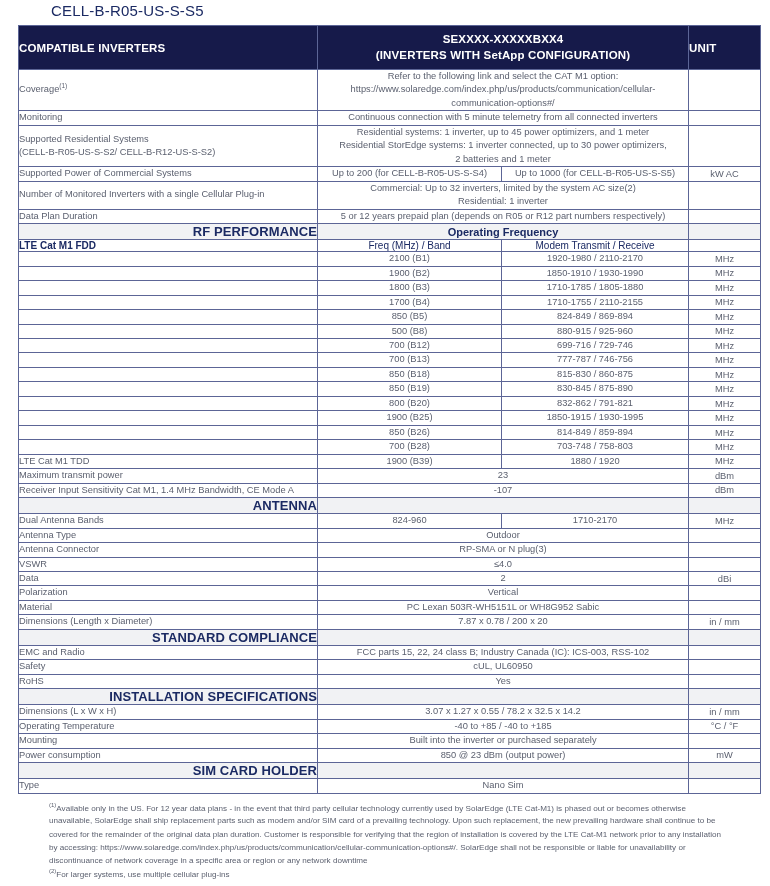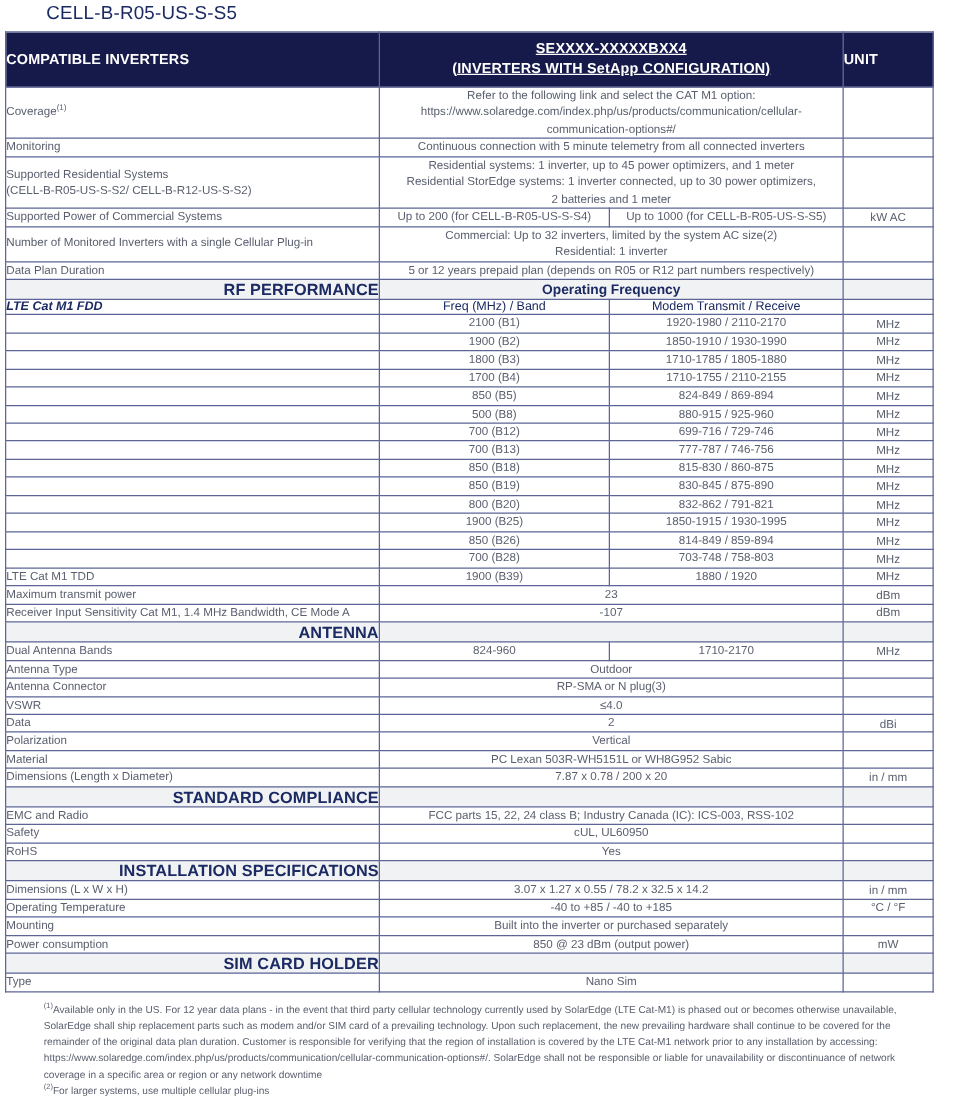--- a/index.html
+++ b/index.html
@@ -4,21 +4,21 @@
 <style>
   * { box-sizing: border-box; }
   html, body {
     margin: 0; padding: 0;
     background: #ffffff;
     width: 770px; height: 886px;
     font-family: "Liberation Sans", sans-serif;
   }
   body { overflow: hidden; }
 
-  .page { width: 770px; height: 740px; position: relative; padding: 0 4px; }
+  .page { width: 770px; height: 740px; position: relative; padding: 0 18px; }
 
   .doc-title {
     font-size: 15px;
     color: #1b2a63;
     letter-spacing: .2px;
     padding: 2px 0 6px 33px;
     font-weight: 400;
     white-space: nowrap;
   }
 
@@ -45,21 +45,21 @@
   thead th {
     background: #161a4a;
     color: #ffffff;
     border: 1px solid #161a4a;
     font-size: 11.5px;
     font-weight: bold;
     height: 44px;
     letter-spacing: .15px;
   }
   th.h-label { text-align: left; padding-left: 10px; }
-  th.h-main  { text-align: center; line-height: 1.35; text-decoration: underline; }
+  th.h-main  { text-align: center; line-height: 1.35; }
   th.h-unit  { text-align: left; }
 
   
   .lbl {
     text-align: left;
     padding: 3px 6px 3px 10px;
     font-size: 9.3px;
     color: #5a5f6e;
     line-height: 1.45;
   }
@@ -96,21 +96,20 @@
     color: #1b2a63;
   }
 
   
   td.subhead-lbl {
     text-align: left;
     padding: 3px 6px 3px 10px;
     font-size: 10px;
     font-weight: bold;
     color: #1b2a63;
-    font-style: italic;
   }
   td.subhead-val {
     text-align: center;
     font-size: 10px;
     font-weight: normal;
     color: #1b2a63;
     padding: 3px 4px;
   }
 
   sup { font-size: 6.5px; vertical-align: super; line-height: 0; }

